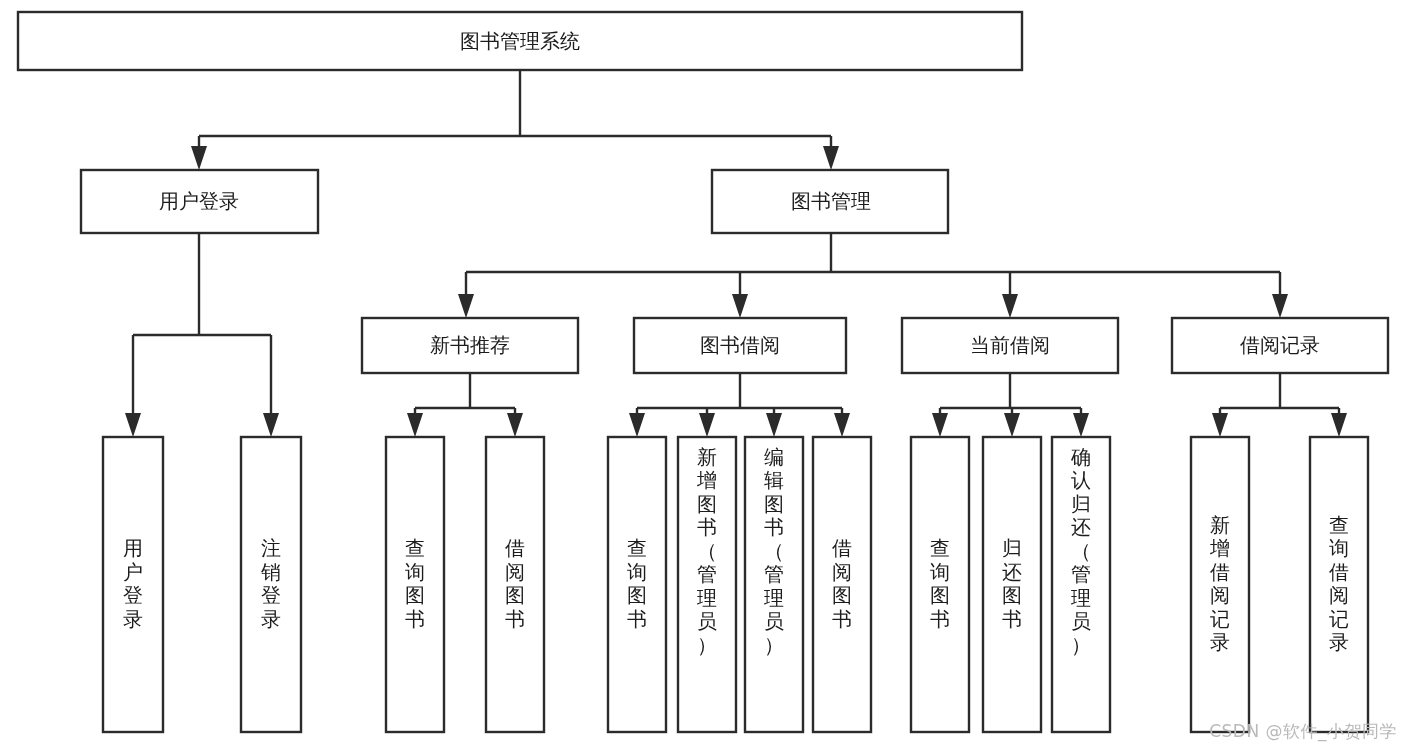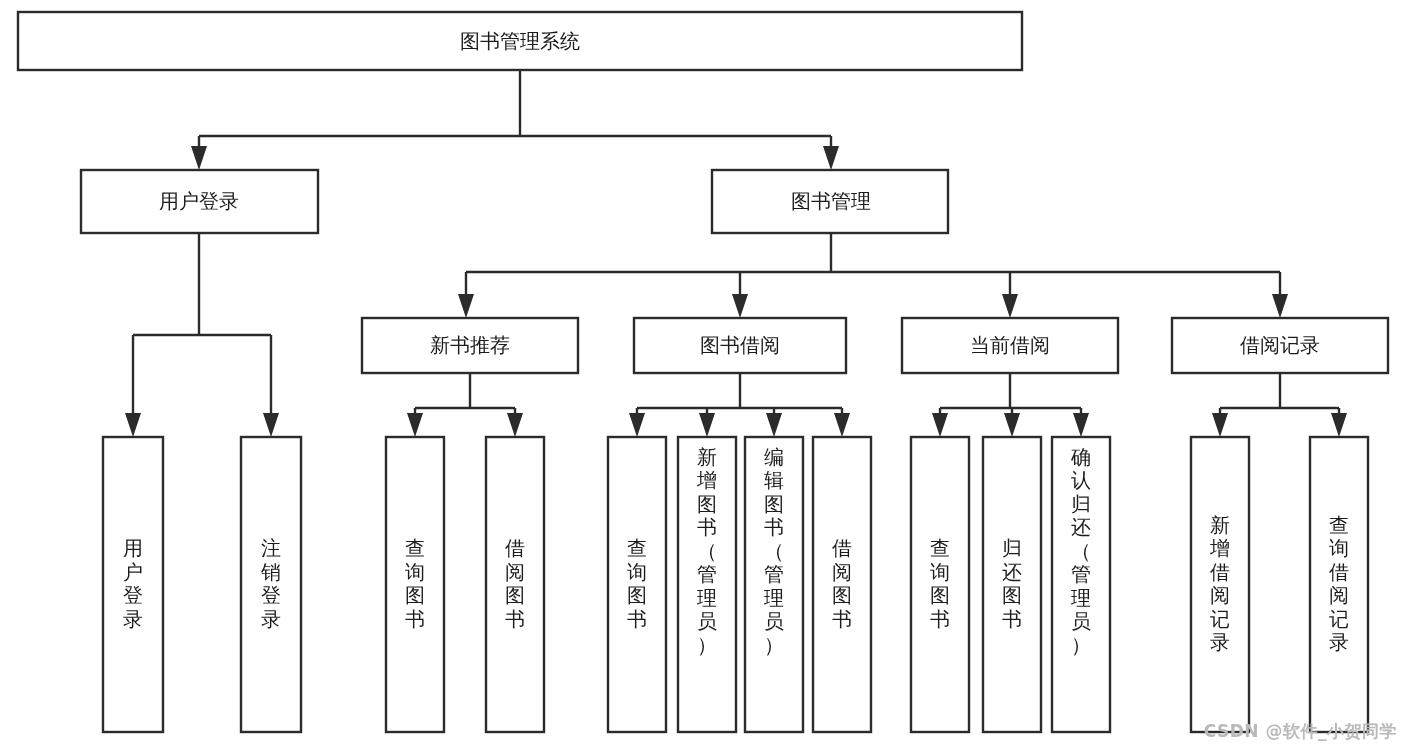--- a/index.html
+++ b/index.html
@@ -56,21 +56,20 @@
   .watermark-text {
     position: absolute;
     right: 8px;
     bottom: 4px;
     font-family: "DejaVu Sans", "Liberation Sans", sans-serif;
     font-size: 17px;
     color: #b9b9b9;
     white-space: nowrap;
     letter-spacing: 0.5px;
     pointer-events: none;
-    font-weight: bold;
   }
 </style>
 </head>
 <body>
 
 <div id="diagram-root">
   <svg id="diagram-svg" viewBox="0 0 1405 747">
 
     <g>
 

